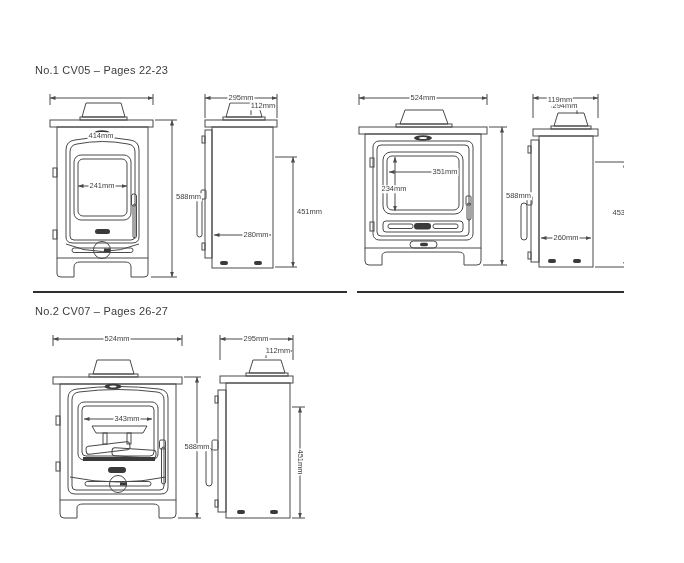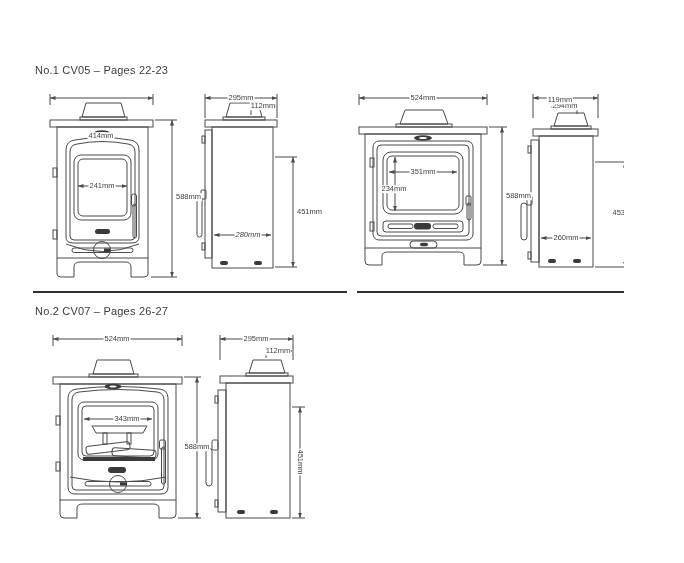--- a/index.html
+++ b/index.html
@@ -215,25 +215,25 @@
   <div class="section-heading" style="left:35px; top:305px;text-align:right;">No.2 CV07 – Pages 26-27</div>
 
   <div class="divider" style="left:33px; top:291px; width:314px;"></div>
   <div class="divider" style="left:357px; top:291px; width:283px;"></div>
 
   <span class="dim-label" style="left:101px; top:98px;margin-top:38px;">414mm</span>
   <span class="dim-label" style="left:102px; top:186px;text-align:right;">241mm</span>
   <span class="dim-label left-anchor" style="left:175px; top:197px;">588mm</span>
   <span class="dim-label" style="left:241px; top:98px;">295mm</span>
   <span class="dim-label" style="left:263px; top:106px;">112mm</span>
-  <span class="dim-label" style="left:248px; top:235px;font-style:italic;">280mm</span>
+  <span class="dim-label" style="left:256px; top:235px;">280mm</span>
   <span class="dim-label left-anchor" style="left:296px; top:212px;">451mm</span>
 
   <span class="dim-label" style="left:423px; top:98px;">524mm</span>
-  <span class="dim-label" style="left:423px; top:172px;">351mm</span>
+  <span class="dim-label" style="left:445px; top:172px;">351mm</span>
   <span class="dim-label" style="left:394px; top:189px;">234mm</span>
   <span class="dim-label left-anchor" style="left:505px; top:196px;">588mm</span>
   <span class="dim-label" style="left:565px; top:98px;margin-top:8px;">294mm</span>
   <span class="dim-label" style="left:560px; top:100px;">119mm</span>
   <span class="dim-label" style="left:566px; top:238px;">260mm</span>
   <span class="dim-label" style="left:625px; top:213px;">453mm</span>
 
   <span class="dim-label" style="left:117px; top:339px;">524mm</span>
   <span class="dim-label" style="left:127px; top:419px;">343mm</span>
   <span class="dim-label" style="left:197px; top:447px;">588mm</span>

